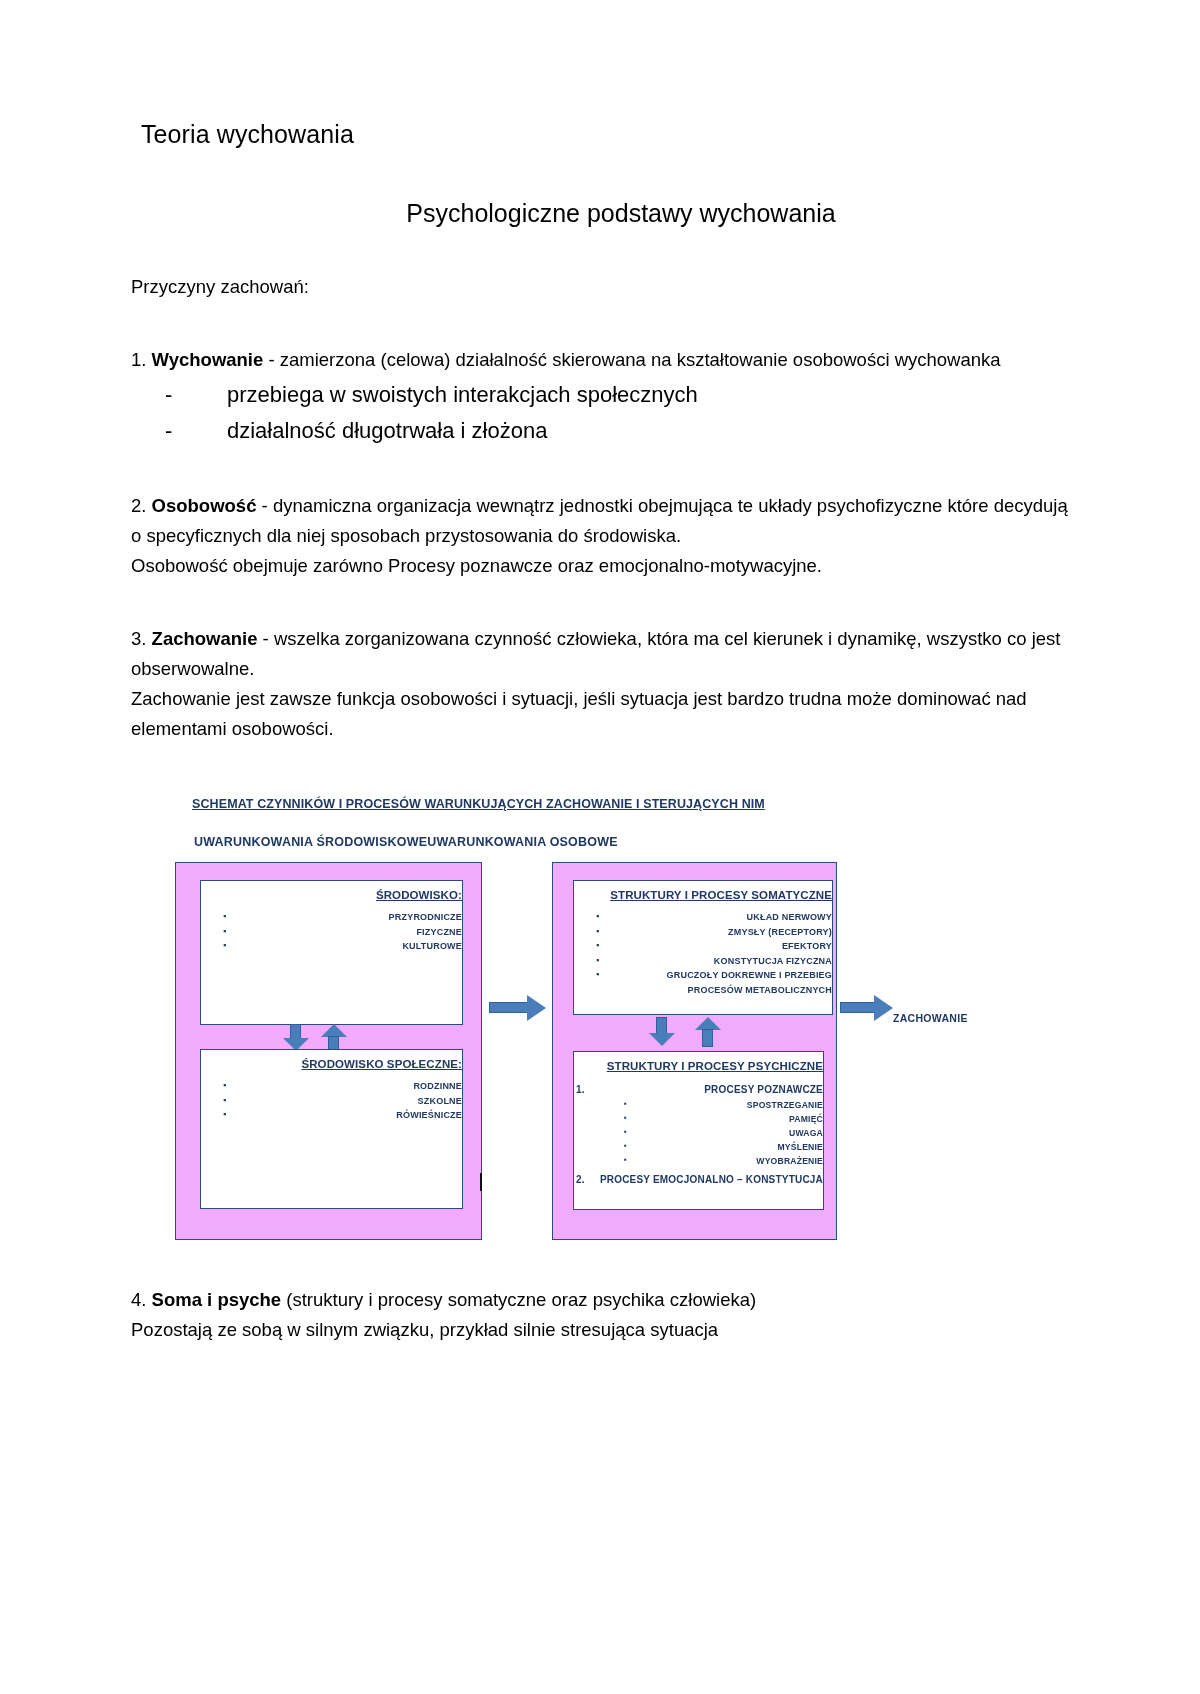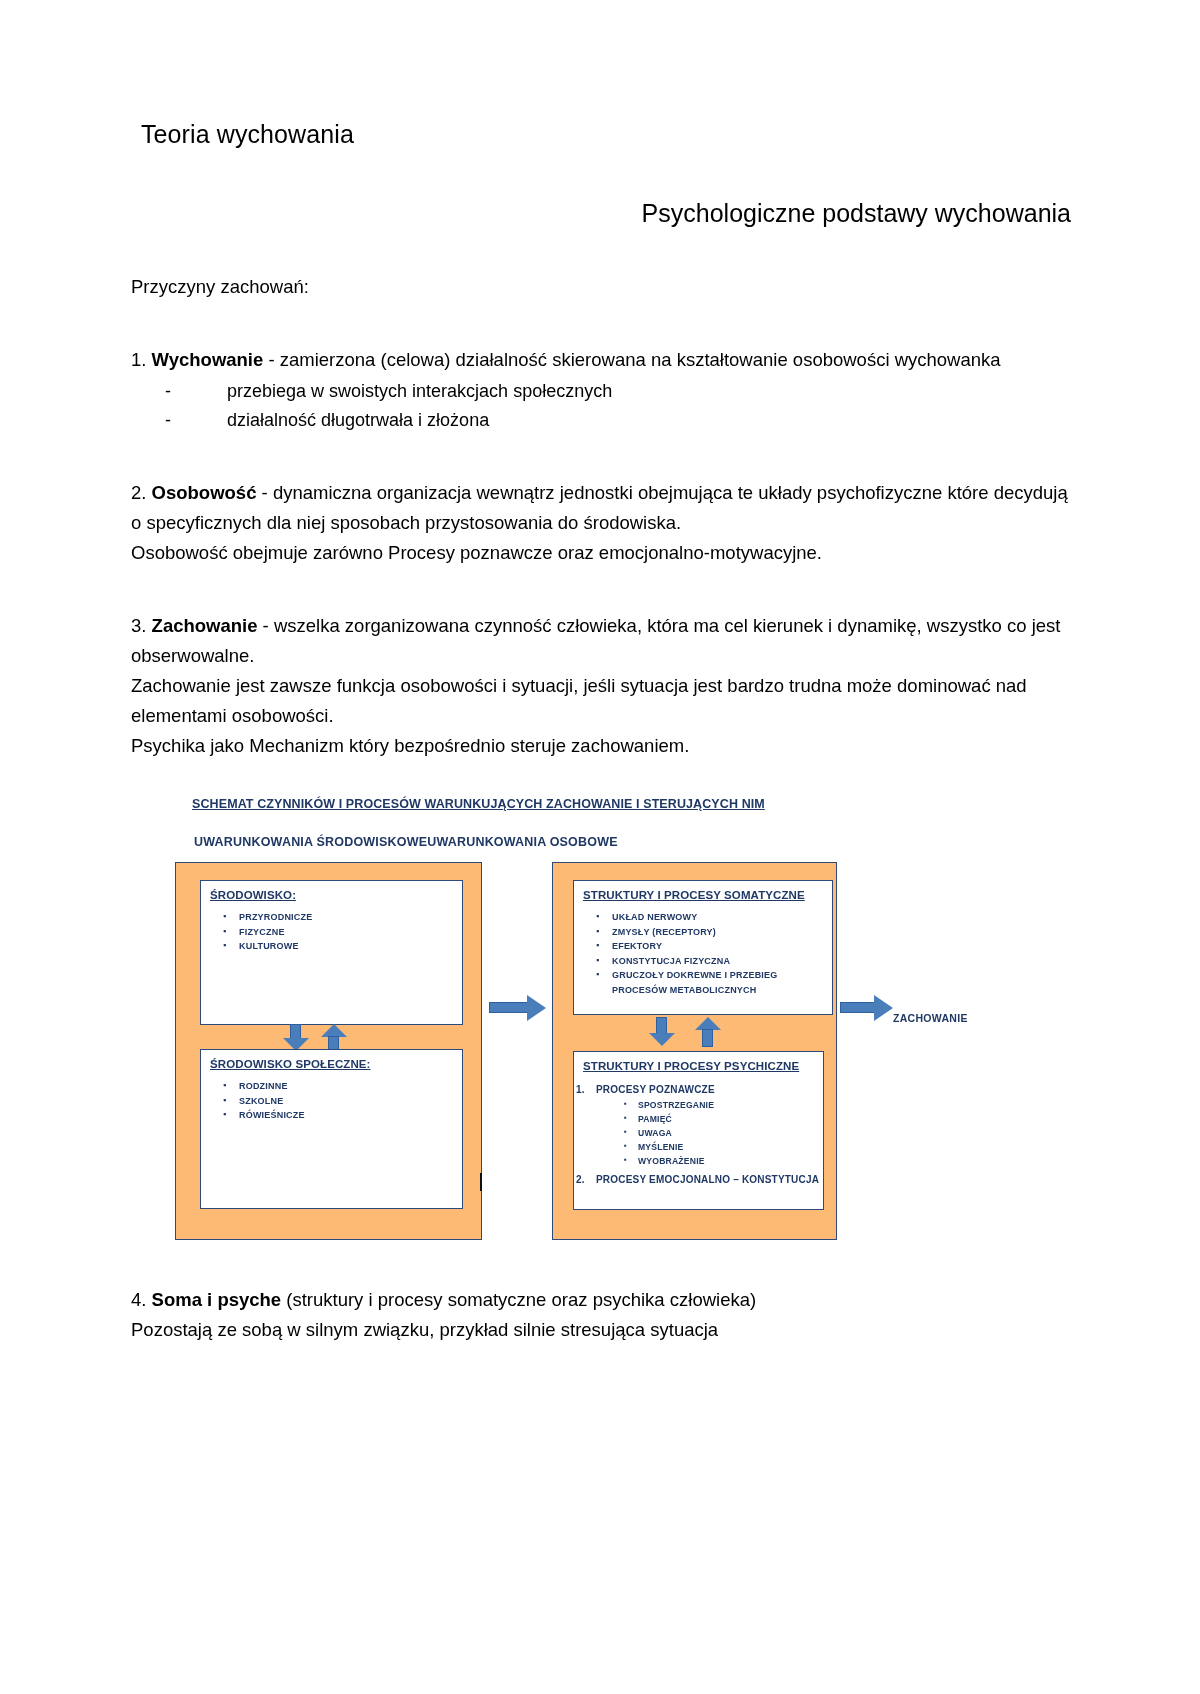--- a/index.html
+++ b/index.html
@@ -15,28 +15,28 @@
   .page { position:relative; width:1200px; height:1694px; padding:0; }
 
   
   .doc { position:absolute; left:131px; top:118px; width:940px; }
   h1.title {
     font-size:25px; font-weight:400; margin:0 0 2px 10px; line-height:1.3;
     letter-spacing:0.1px;
   }
   h2.subtitle {
     font-size:25px; font-weight:400; margin:46px 0 16px 0; line-height:1.3;
-    text-align:right; padding-left:40px;
+    text-align:center; padding-left:40px;
   }
   p.para { font-size:18.5px; line-height:1.62; margin:43px 0 0 0; }
   p.tight { margin-top:0; }
   .b { font-weight:bold; }
   ul.dashes { list-style:none; margin:2px 0 0 0; padding:0 0 0 34px; }
   ul.dashes li {
-    font-size:18px; line-height:1.62; position:relative; padding-left:62px;
+    font-size:22px; line-height:1.62; position:relative; padding-left:62px;
   }
   ul.dashes li::before {
     content:"-"; position:absolute; left:0; top:0;
   }
 
   
   .diagram {
     position:absolute; left:163px; top:795px; width:800px; height:465px;
     color:#1f3864;
     font-family:"Liberation Sans", sans-serif;
@@ -47,21 +47,21 @@
     font-size:12.5px; font-weight:bold; letter-spacing:.1px;
     text-decoration:underline; white-space:nowrap;
     color:#1f3864;
   }
   .dg-sub {
     position:absolute; left:19px; top:40px;
     font-size:12.5px; font-weight:bold; letter-spacing:.2px; white-space:nowrap;
     color:#1f3864;
   }
 
-  .outer-box { position:absolute; border:1.5px solid #2e4a7d; background:#fdba74; }
+  .outer-box { position:absolute; border:1.5px solid #2e4a7d; background:#f0abfc;text-align:right; }
 
   .env-outer  { left:0px;   top:67px;  width:307px; height:378px; }
   .pers-outer { left:377px; top:67px;  width:285px; height:378px; }
 
   .inner-box { position:absolute; border:1.2px solid #2e4a7d; background:#fff; }
   .env-box    { left:24px;  top:17px;  width:263px; height:145px; }
   .soc-box    { left:24px;  top:186px; width:263px; height:160px; }
   .som-box    { left:20px;  top:17px;  width:260px; height:135px; }
   .psy-box    { left:20px;  top:188px; width:251px; height:159px; }
 
@@ -141,21 +141,20 @@
       <span>2.</span>
       <span class="b">Osobowość</span><span> - dynamiczna organizacja wewnątrz jednostki obejmująca te układy psychofizyczne które decydują o specyficznych dla niej sposobach przystosowania do środowiska.</span>
     </p>
     <p class="para tight">Osobowość obejmuje zarówno Procesy poznawcze oraz emocjonalno-motywacyjne.</p>
 
     <p class="para">
       <span>3.</span>
       <span class="b">Zachowanie</span><span> - wszelka zorganizowana czynność człowieka, która ma cel kierunek i dynamikę, wszystko co jest obserwowalne.</span>
     </p>
     <p class="para tight">Zachowanie jest zawsze funkcja osobowości i sytuacji, jeśli sytuacja jest bardzo trudna może dominować nad elementami osobowości.</p>
-    <p class="para tight">Psychika jako Mechanizm który bezpośrednio steruje zachowaniem.</p>
   </div>
 
   <div class="diagram">
 
     <div class="dg-title">SCHEMAT CZYNNIKÓW I PROCESÓW  WARUNKUJĄCYCH ZACHOWANIE I STERUJĄCYCH  NIM</div>
     <div class="dg-sub">UWARUNKOWANIA ŚRODOWISKOWEUWARUNKOWANIA   OSOBOWE</div>
 
     <div class="outer-box env-outer">
 
       <div class="inner-box env-box">

